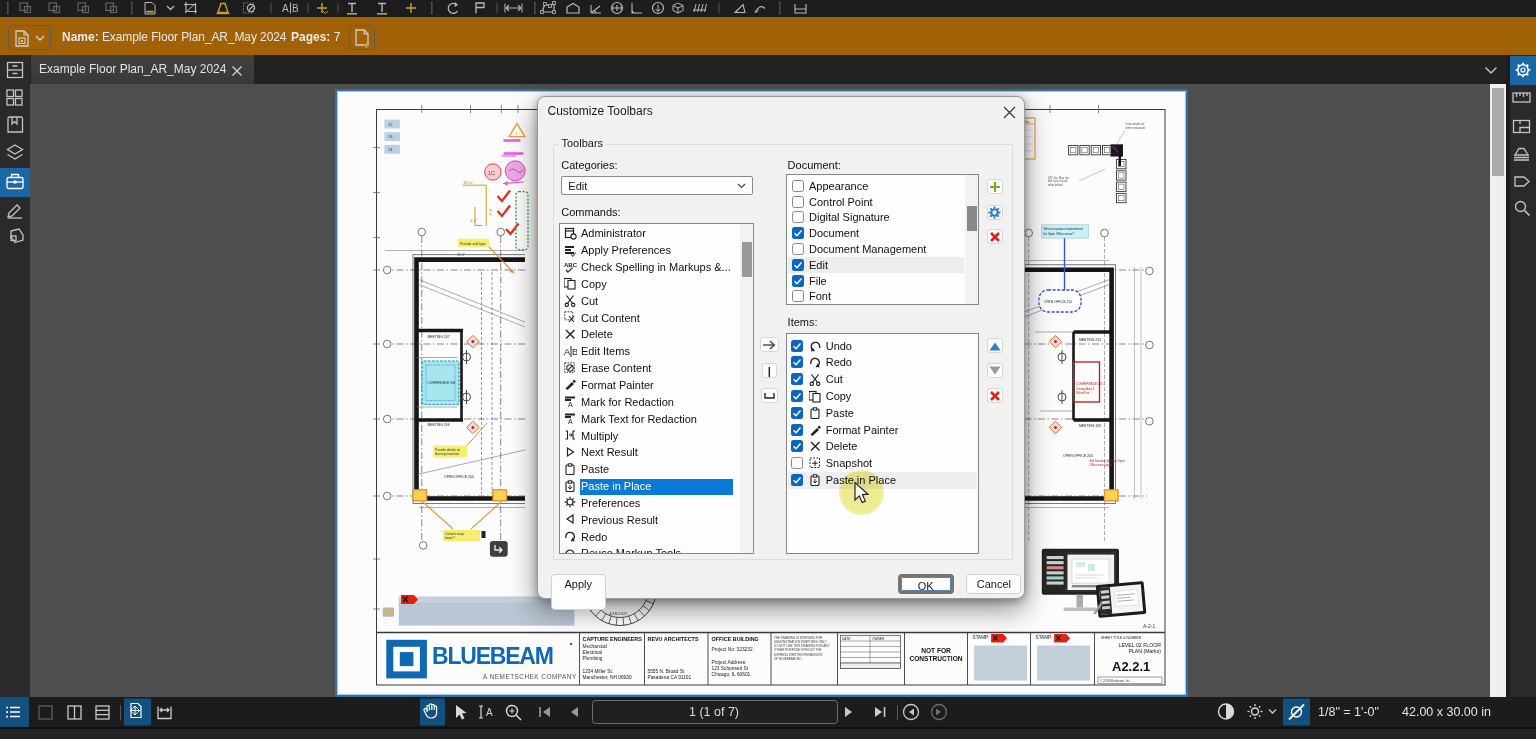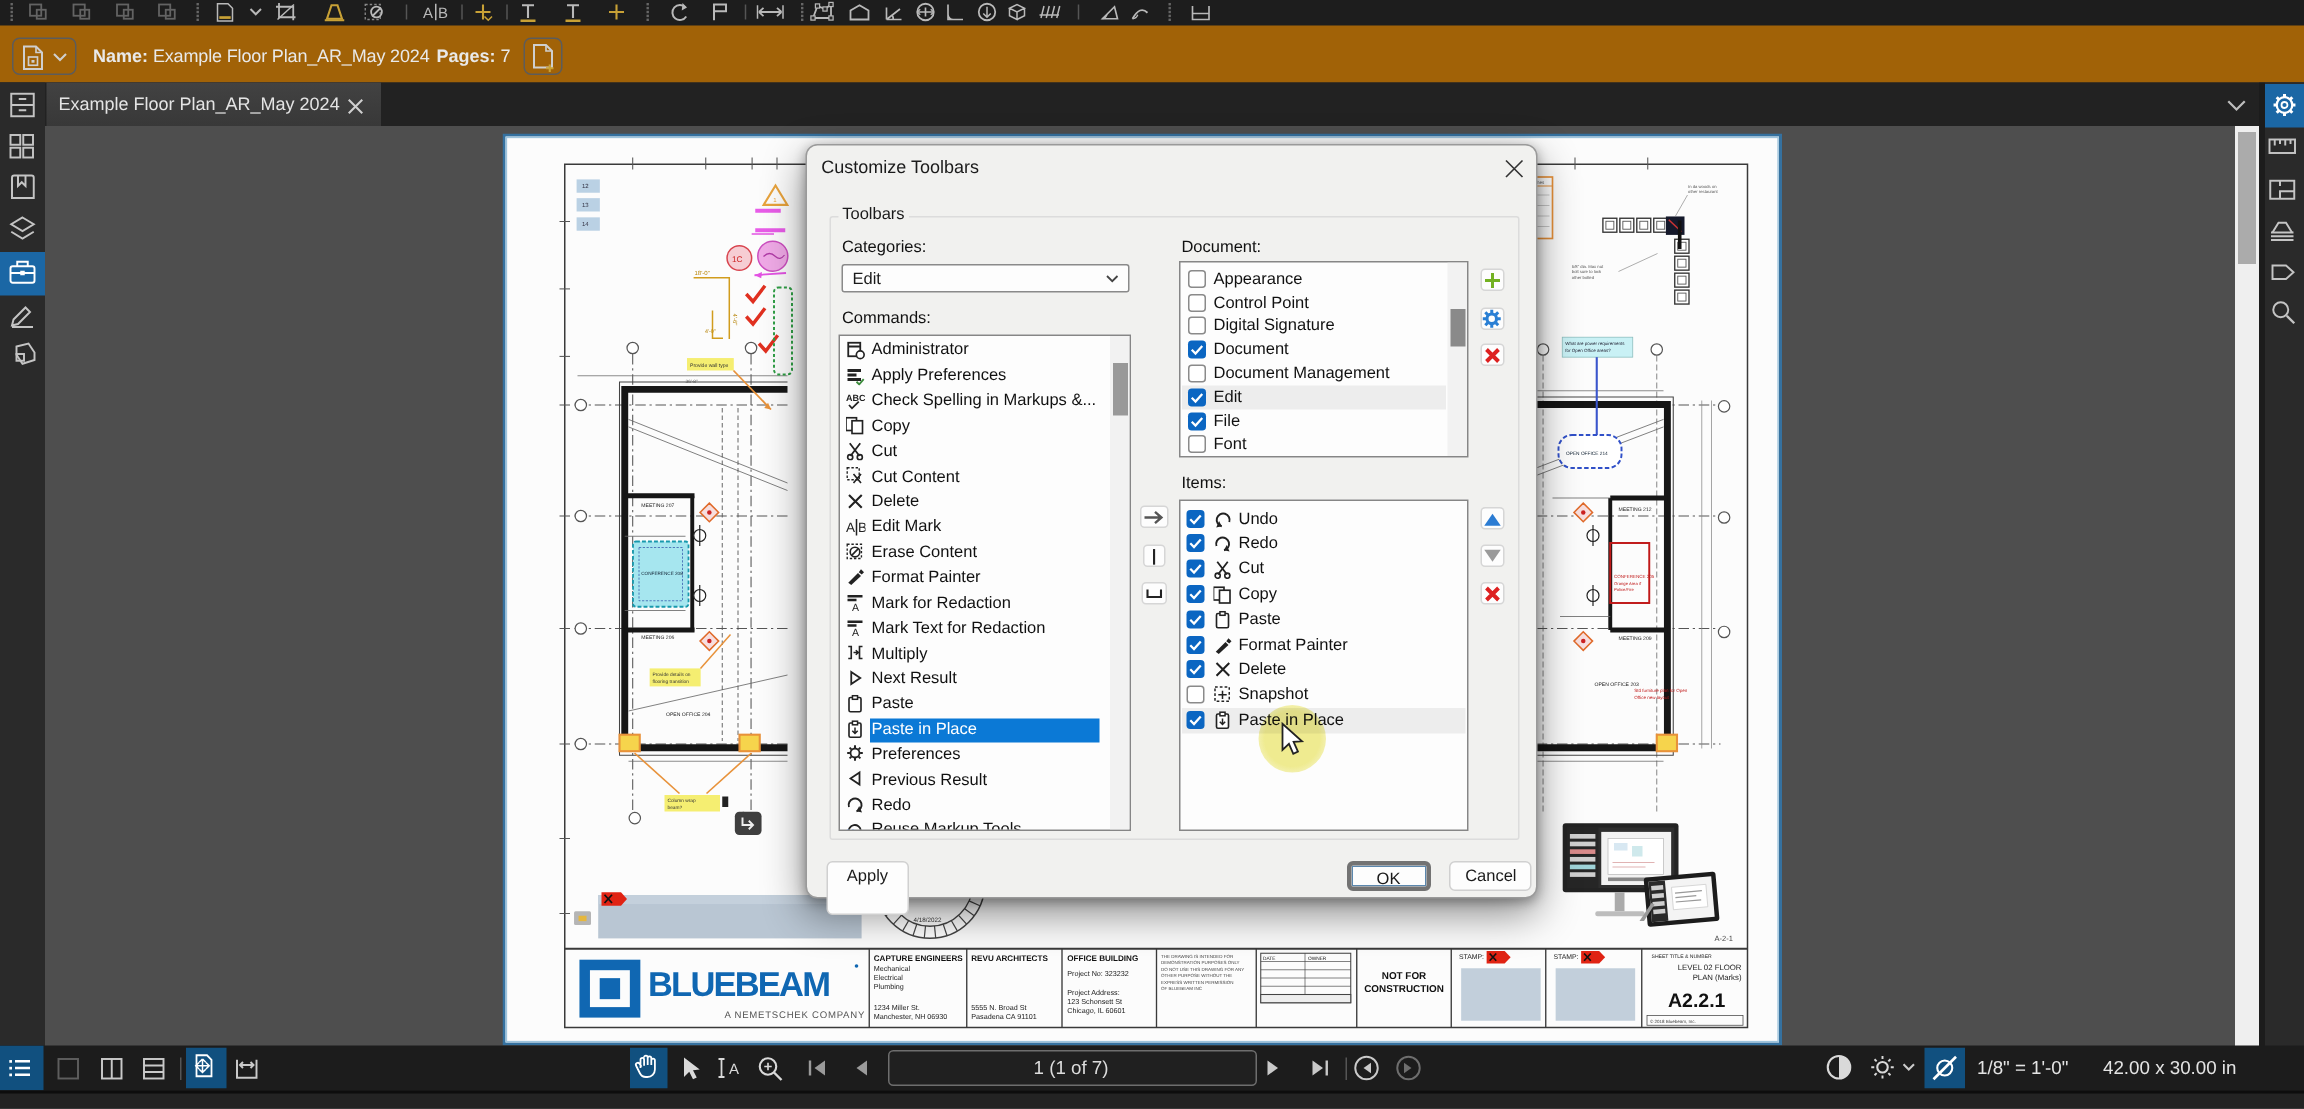--- a/index.html
+++ b/index.html
@@ -657,21 +657,21 @@
 <span style="position:absolute;left:21px;top:1.5px;font-size:11px;color:#111;white-space:nowrap">Delete</span>
 </div>
 <div style="position:absolute;left:0;top:120.25000000000001px;width:100%;height:16.8px">
 <span style="position:absolute;left:4px;top:1px;width:13px;height:13px">
             <svg width="13" height="13" viewBox="0 0 13 13" style="position:absolute;left:0;top:0">
               <text x="0" y="9.5" font-size="9" fill="#222" font-family="Liberation Sans">A</text>
               <path d="M7,1 V12" stroke="#222" stroke-width="1"></path>
               <text x="8" y="9.5" font-size="9" fill="#222" font-family="Liberation Sans">B</text>
             </svg>
           </span>
-<span style="position:absolute;left:21px;top:1.5px;font-size:11px;color:#111;white-space:nowrap">Edit Mark</span>
+<span style="position:absolute;left:21px;top:1.5px;font-size:11px;color:#111;white-space:nowrap">Edit Items</span>
 </div>
 <div style="position:absolute;left:0;top:137.10000000000002px;width:100%;height:16.8px">
 <span style="position:absolute;left:4px;top:1px;width:13px;height:13px">
             <svg width="13" height="13" viewBox="0 0 13 13" style="position:absolute;left:0;top:0">
               <rect x="0.8" y="0.8" width="9.5" height="9.5" fill="none" stroke="#222" stroke-width="0.9" stroke-dasharray="1.6,1.2"></rect>
               <circle cx="6" cy="6" r="3.2" fill="#fff" stroke="#222" stroke-width="1.1"></circle>
               <path d="M3.8,8.2 L8.2,3.8" stroke="#222" stroke-width="1.1"></path>
             </svg>
           </span>
 <span style="position:absolute;left:21px;top:1.5px;font-size:11px;color:#111;white-space:nowrap">Erase Content</span>

